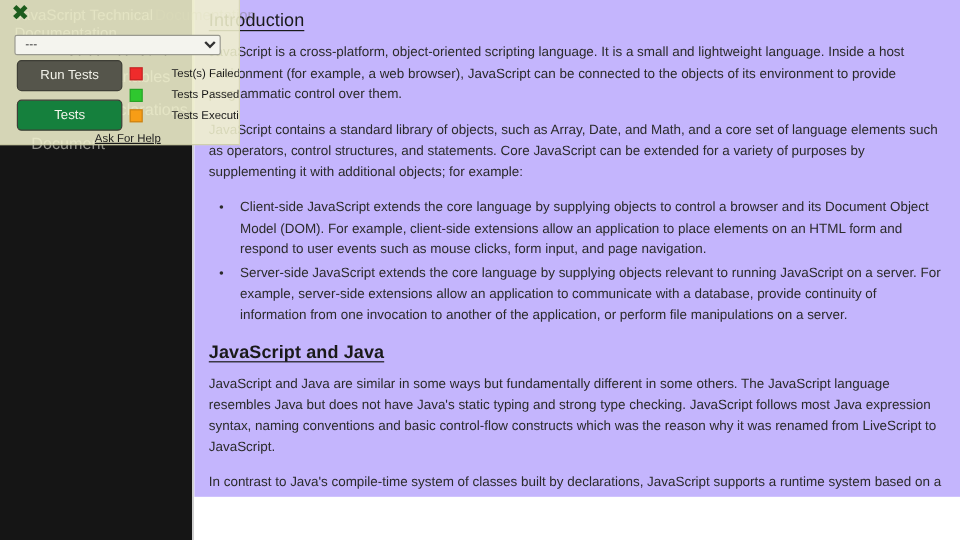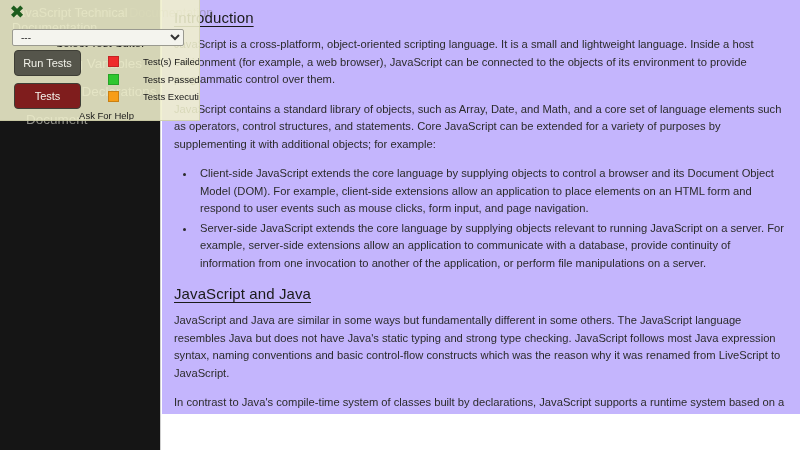--- a/index.html
+++ b/index.html
@@ -89,21 +89,21 @@
   }
 
   #main ul.bullets li {
     font-size: 11.2px;
     line-height: 17.5px;
     color: #2b2b2b;
     margin-bottom: 2px;
     padding-left: 4px;
   }
 
-  .heading-2 { margin-top: 6px; }
+  .heading-2 { margin-top: 6px; font-weight: bold; }
 
   
   #test-overlay {
     position: absolute;
     left: 0; top: 0;
     width: 200px;
     height: 121px;
     background: rgba(240, 240, 205, 0.88);
     border-right: 1px solid rgba(200,200,160,0.55);
     border-bottom: 1px solid rgba(190,190,150,0.6);
@@ -146,38 +146,38 @@
     background: #f4f4ee;
     border: 1px solid #9a9a90;
     border-radius: 2px;
     color: #333;
     padding-left: 4px;
   }
 
   .test-btn {
     position: absolute;
     left: 14px;
-    width: 67px;
+    width: 88px;
     height: 26px;
     border: 1px solid #3e3e36;
     border-radius: 4px;
     font-size: 11px;
     font-family: "Liberation Sans", sans-serif;
     cursor: pointer;
     color: #f2f2ea;
   }
 
   #run-tests-btn {
     top: 50px;
     background: #55554b;
   }
 
   #tests-btn {
     top: 83px;
-    background: #7f1d1d;
+    background: #15803d;
     color: #f4f4ec;
   }
 
   .legend-row {
     position: absolute;
     left: 108px;
     display: flex;
     align-items: center;
     gap: 24px;
   }

